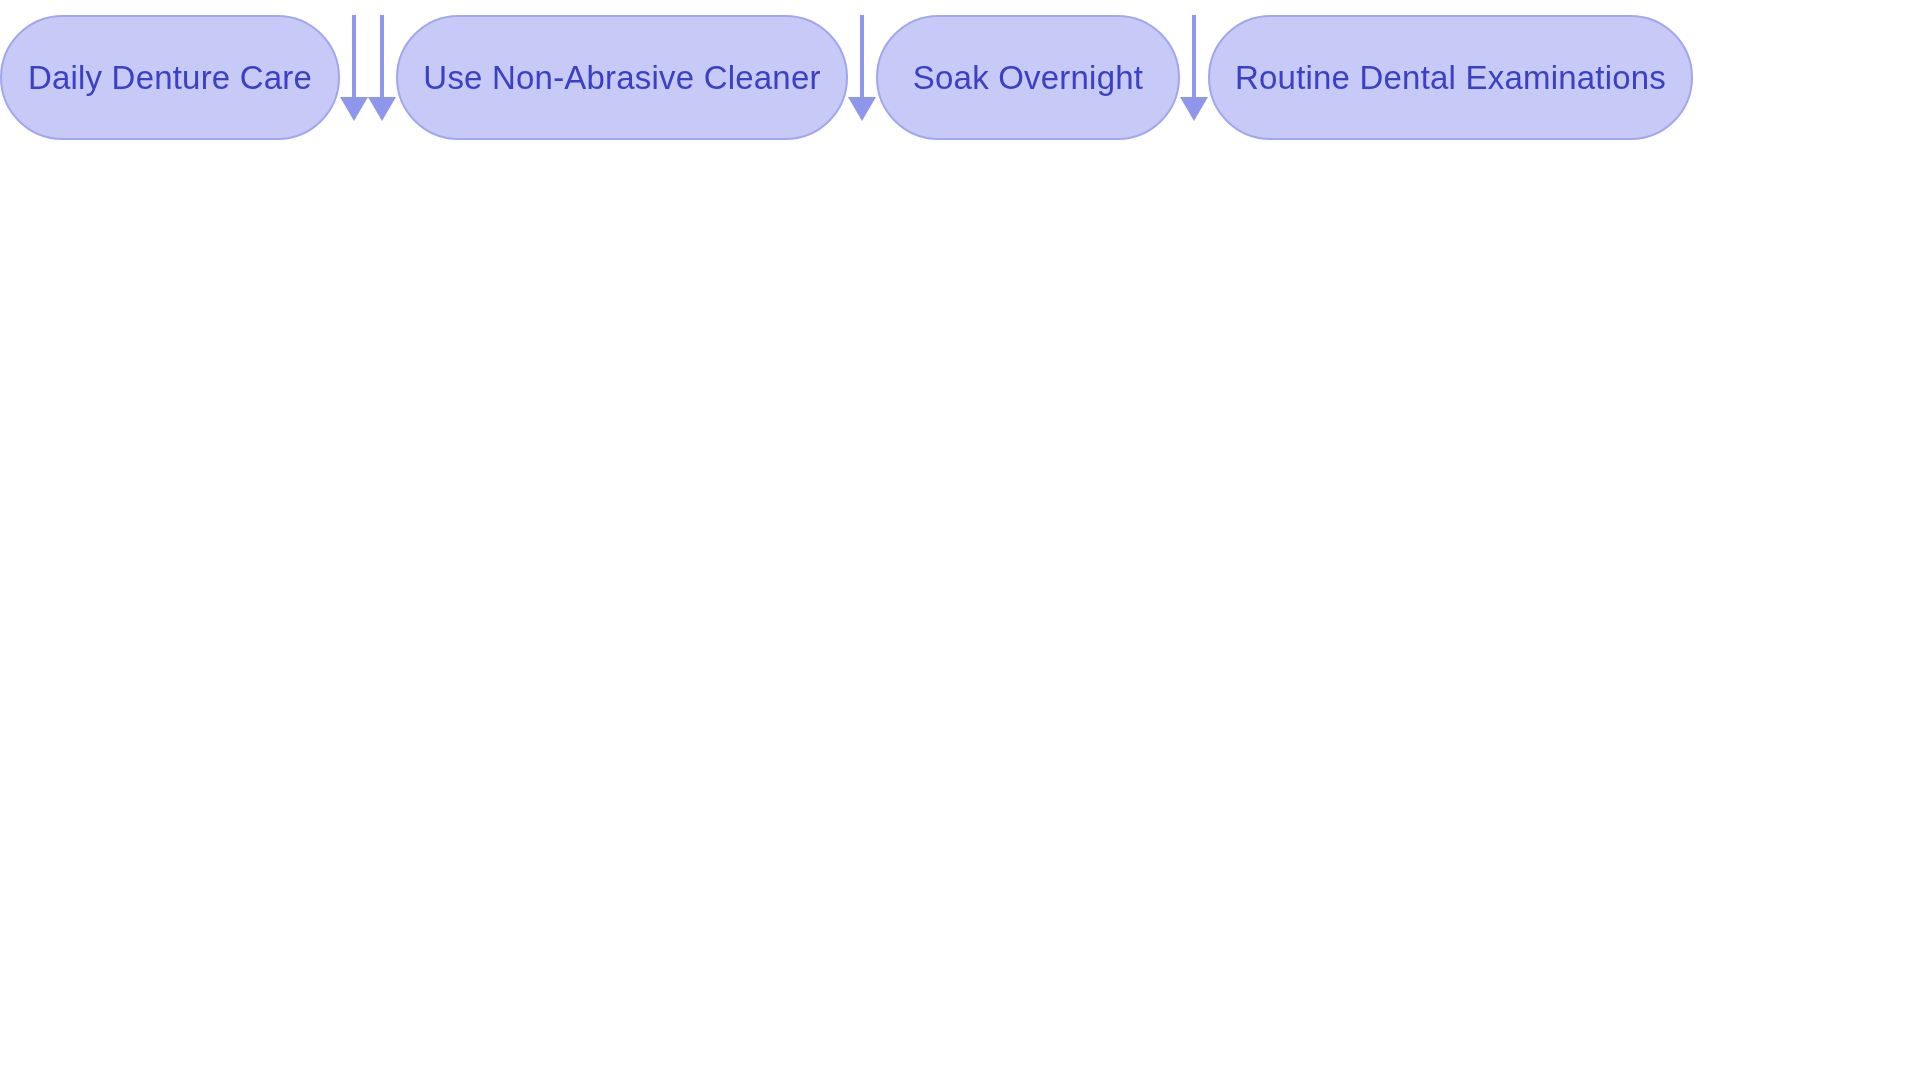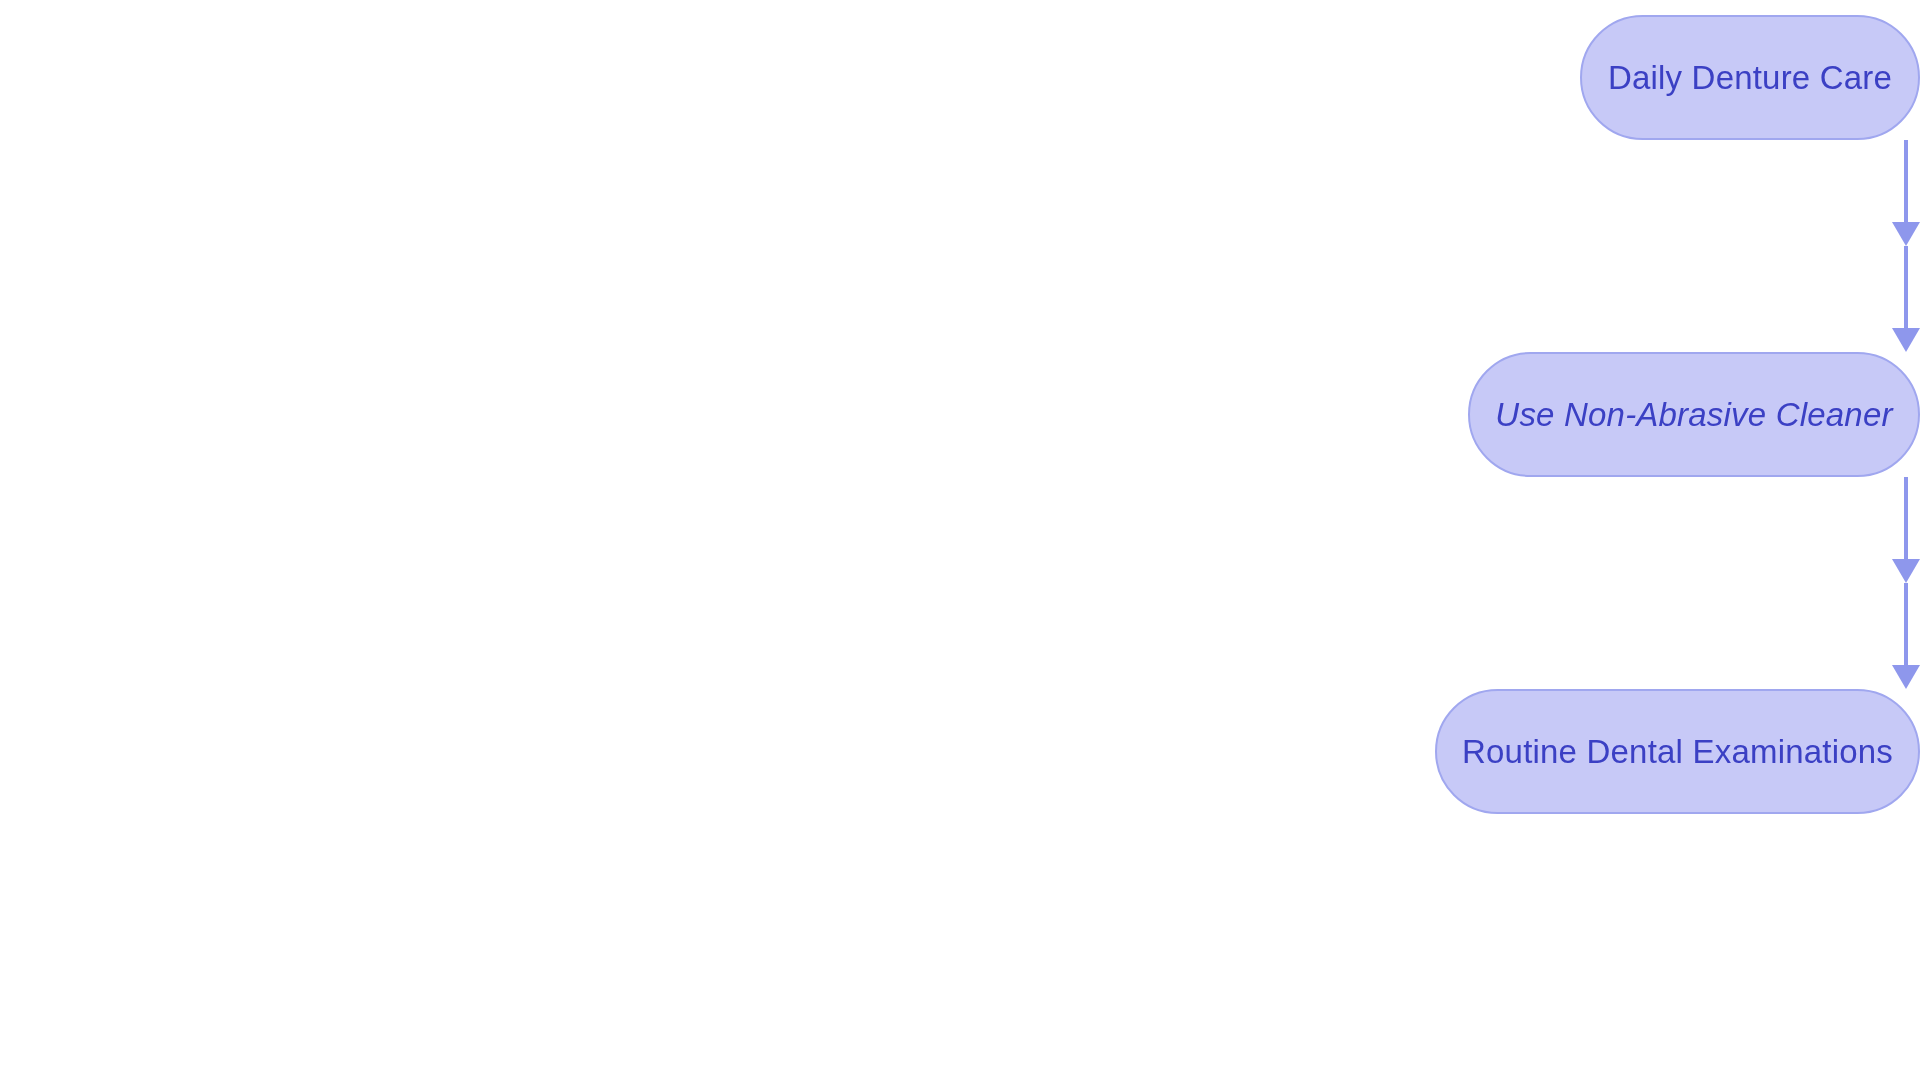--- a/index.html
+++ b/index.html
@@ -14,41 +14,41 @@
     background: var(--background);
     font-family: "Liberation Sans", sans-serif;
   }
   .canvas {
     position: relative;
     width: 1920px;
     height: 1083px;
     background: var(--background);
     overflow: hidden;
     display: flex;
-    flex-direction: column;
-    align-items: flex-end;
+    flex-direction: row;
+    align-items: flex-start;
     padding-top: 15px;
   }
   .flow-node {
     height: 125px;
     border-radius: 63px;
     background: var(--node-fill);
     border: 2px solid var(--node-border);
     display: flex;
     align-items: center;
     justify-content: center;
     color: var(--node-text);
     font-size: 33px;
     letter-spacing: 0.2px;
     white-space: nowrap;
     flex: 0 0 auto;
   }
   .w1 { width: 340px; }
   .w2 { width: 596px; }
-  .w3 { width: 452px; font-style: italic; }
+  .w3 { width: 452px; }
   .w4 { width: 304px; }
   .w5 { width: 485px; }
   .connector {
     height: 106px;
     display: flex;
     flex-direction: column;
     align-items: center;
     flex: 0 0 auto;
   }
   .connector .shaft {
@@ -88,20 +88,23 @@
 
   <div class="flow-node w3">
     <span>Use Non-Abrasive Cleaner</span>
   </div>
 
   <div class="connector">
     <div class="shaft"></div>
     <div class="head"></div>
   </div>
 
+  <div class="flow-node w4">
+    <span>Soak Overnight</span>
+  </div>
 
   <div class="connector">
     <div class="shaft"></div>
     <div class="head"></div>
   </div>
 
   <div class="flow-node w5">
     <span>Routine Dental Examinations</span>
   </div>
 

